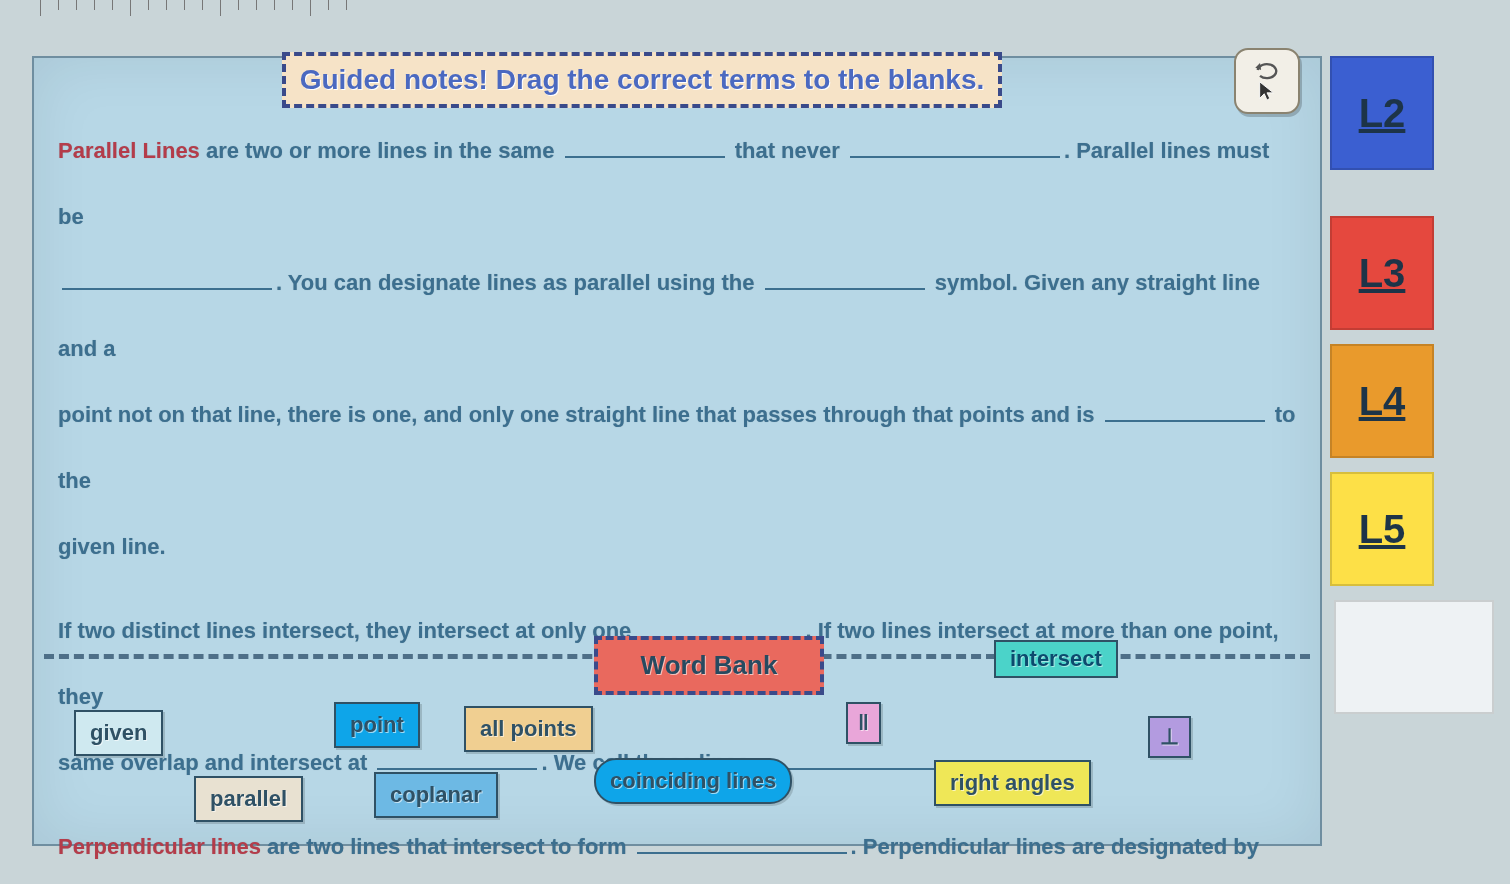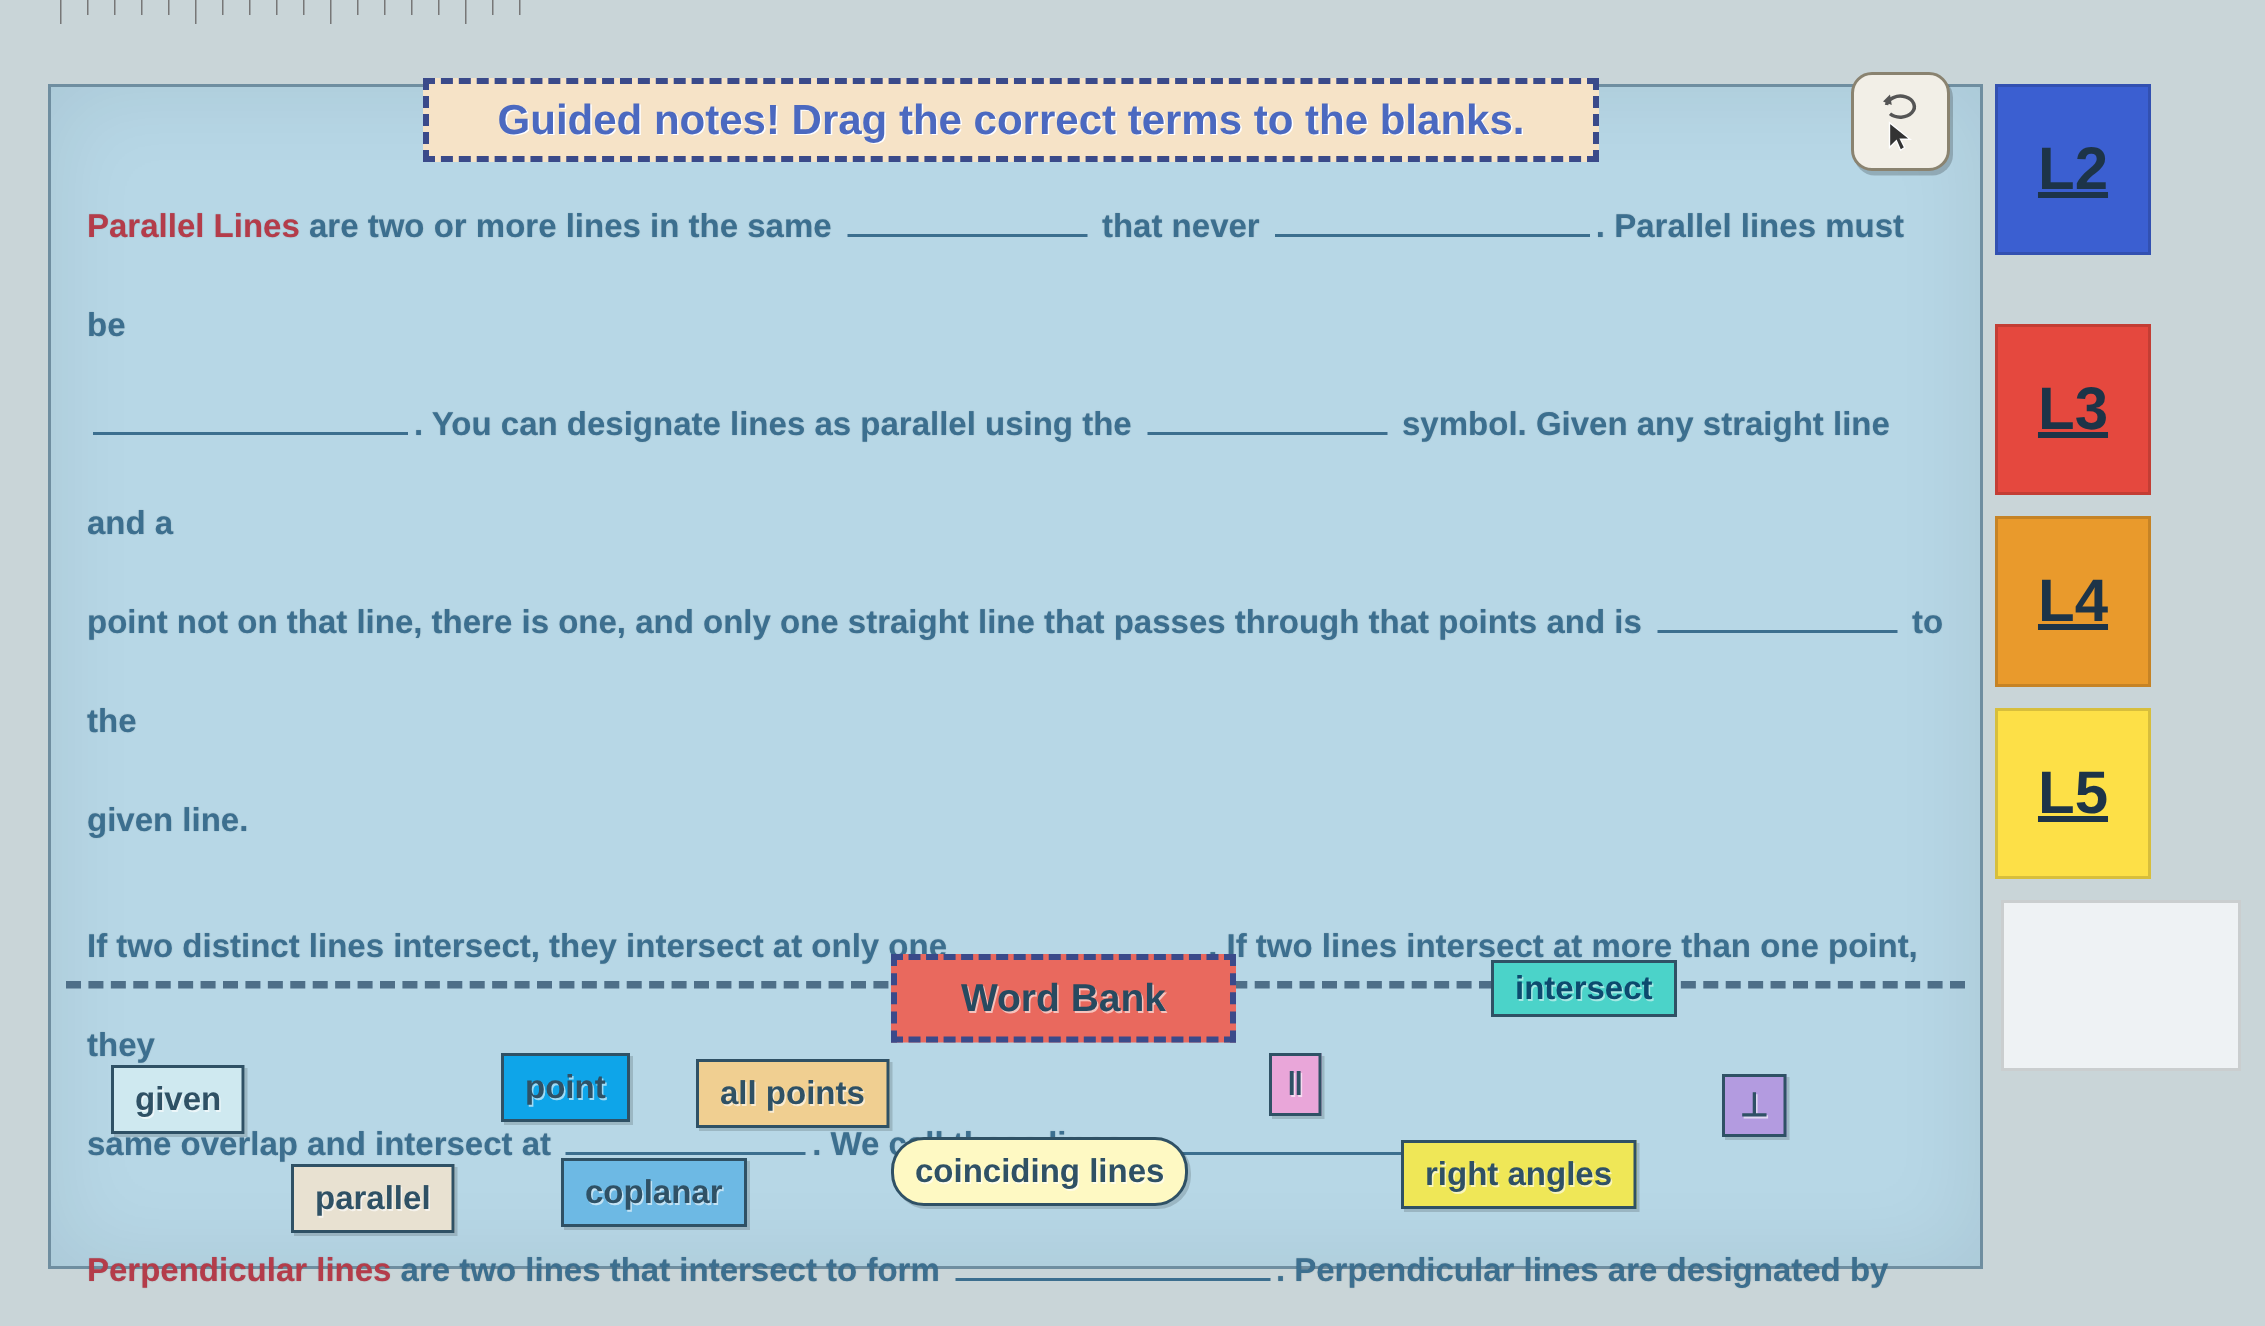--- a/index.html
+++ b/index.html
@@ -39,21 +39,21 @@
     height: 790px;
     background: #b7d7e6;
     border: 2px solid #6f8ea0;
     box-shadow: inset 0 0 60px rgba(0,0,0,.08);
   }
 
   .banner {
     position: absolute;
     top: -6px;
     left: 248px;
-    width: 784px;
+    width: 720px;
     padding: 8px 0;
     background: #f6e3c7;
     border: 4px dashed #3a4a8a;
     text-align: center;
     font-size: 28px;
     font-weight: bold;
     color: #4b69c0;
     text-shadow: 1px 1px 0 #fff;
   }
 
@@ -243,21 +243,21 @@
     <div class="wordbank-label">Word Bank</div>
 
     <div class="intersect-chip">intersect</div>
 
     <div class="bank">
       <div class="tile" style="left:40px;  top:12px; background:#cfe9f0;">given</div>
       <div class="tile" style="left:160px; top:78px; background:#e8e1d1;">parallel</div>
       <div class="tile" style="left:300px; top:4px;  background:#0ea5e9;text-align:right;">point</div>
       <div class="tile" style="left:340px; top:74px; background:#6db9e4;">coplanar</div>
       <div class="tile" style="left:430px; top:8px;  background:#f0cf91;">all points</div>
-      <div class="tile" style="left:560px; top:60px; background:#fef9c3;border-radius:22px;">coinciding lines</div>
+      <div class="tile" style="left:560px; top:60px; background:#0ea5e9;border-radius:22px;">coinciding lines</div>
       <div class="tile small" style="left:812px; top:4px;  background:#e9a6d9;">‖</div>
       <div class="tile" style="left:900px; top:62px; background:#efe757;">right angles</div>
       <div class="tile small" style="left:1114px; top:18px; background:#b39be0;">⊥</div>
     </div>
 
   </div>
 
   <div class="reset" title="Reset">
     <svg viewBox="0 0 24 16">
       <path d="M4 8 A8 6 0 1 1 6 13" fill="none" stroke="#555" stroke-width="2"></path>

